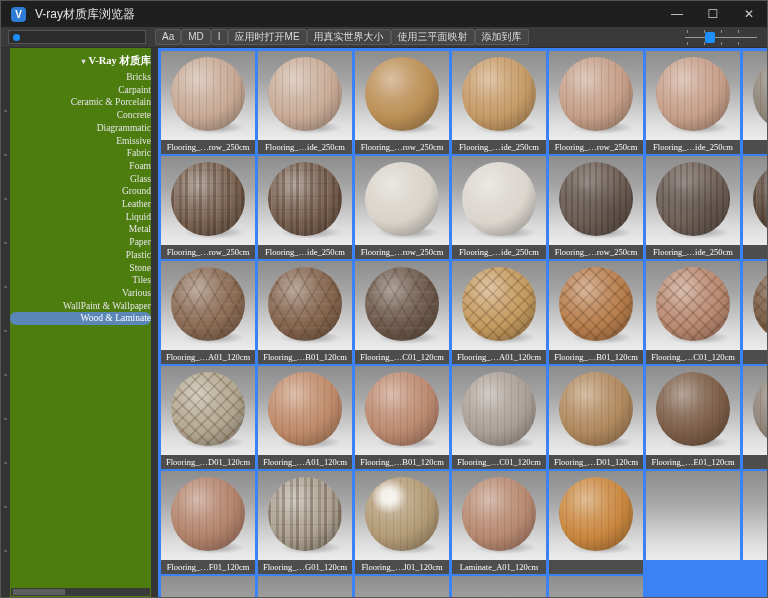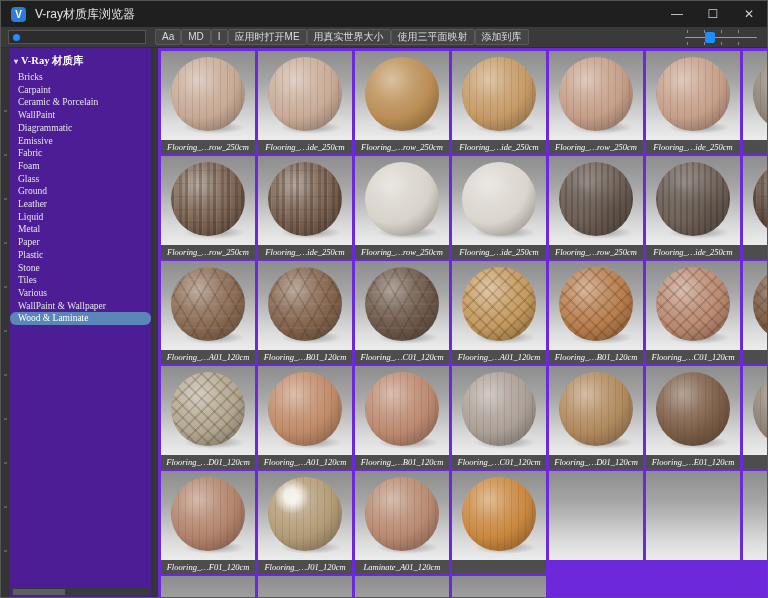--- a/index.html
+++ b/index.html
@@ -36,35 +36,35 @@
   .slider .ticks.top { top:0; } .slider .ticks.bottom { bottom:0; }
   .slider .handle { position:absolute; top:2px; width:10px; height:11px; background:#1d8fff;
       border-radius:2px; }
 
   
   .bodyrow { flex:1; display:flex; overflow:hidden; }
   .left-strip { width:9px; background:#343434; position:relative; }
   .left-strip::before { content:""; position:absolute; left:3px; top:20px; bottom:20px; width:3px;
       background:repeating-linear-gradient(180deg,transparent 0 42px,#606060 42px 44px); }
 
-  .sidebar { width:141px; background:#4c1d95; position:relative;
-             font-family:"Liberation Serif", serif; overflow:hidden; }
+  .sidebar { width:141px; background:#4d7c0f; position:relative;
+             font-family:"Liberation Serif", serif; overflow:hidden;text-align:right; }
   .root-item { color:#ffffff; font-weight:bold; font-size:10.5px; padding:6px 0 3px 4px;
                white-space:nowrap; }
   .root-item .tri { font-size:8px; margin-right:3px; color:#ddd; }
   .side-item { color:#e6e6e6; font-size:9.5px; line-height:12.7px; padding-left:8px;
                white-space:nowrap; cursor:default; }
   .side-item.selected { background:#5b87b8; color:#ffffff; }
   .hscroll { position:absolute; left:1px; right:1px; bottom:1px; height:8px; background:#3a3a3a; }
   .hscroll .hthumb { position:absolute; left:2px; top:1px; width:52px; height:6px; background:#5e5e5e; }
 
   .splitter { width:7px; background:#353535; }
 
   
-  .content { flex:1; background:#6d28d9; overflow:hidden; position:relative;font-style:italic; }
+  .content { flex:1; background:#3b82f6; overflow:hidden; position:relative; }
   .grid { display:grid; grid-template-columns:repeat(7,94px); grid-auto-rows:103px;
           gap:2px 3px; padding:3px 0 0 3px; }
   .tile { width:94px; height:103px; display:flex; flex-direction:column; }
   .timg { height:89px; position:relative; overflow:hidden;
           background:linear-gradient(#8d8d8d 0%,#a6a6a6 35%,#dcdcdc 80%,#ececec 100%); }
   .shadow { position:absolute; left:22px; top:70px; width:62px; height:13px;
             background:radial-gradient(ellipse at center, rgba(0,0,0,.30) 0%, rgba(0,0,0,0) 70%); }
   .sphere { position:absolute; left:10px; top:6px; width:74px; height:74px; border-radius:50%;
             overflow:hidden; }
   .pat { position:absolute; inset:0; border-radius:50%; }
@@ -126,21 +126,21 @@
     <div class="left-strip"></div>
 
     <div class="sidebar">
       <div class="root-item">
         <span class="tri">▾</span><b>V-Ray 材质库</b>
       </div>
       <div id="sidebar-items">
           <div class="side-item">Bricks</div>
           <div class="side-item">Carpaint</div>
           <div class="side-item">Ceramic &amp; Porcelain</div>
-          <div class="side-item">WallPaint</div>
+          <div class="side-item">Concrete</div>
           <div class="side-item">Diagrammatic</div>
           <div class="side-item">Emissive</div>
           <div class="side-item">Fabric</div>
           <div class="side-item">Foam</div>
           <div class="side-item">Glass</div>
           <div class="side-item">Ground</div>
           <div class="side-item">Leather</div>
           <div class="side-item">Liquid</div>
           <div class="side-item">Metal</div>
           <div class="side-item">Paper</div>
@@ -411,20 +411,29 @@
               <div class="shadow"></div>
               <div class="sphere" style="background: radial-gradient(circle at 36% 30%, rgb(213, 187, 174) 0%, rgb(190, 150, 130) 30%, rgb(178, 131, 108) 55%, rgb(134, 98, 81) 82%, rgb(98, 72, 59) 100%);">
                 <div class="pat pat-planks"></div>
               </div>
             </div>
             <div class="tlabel">Flooring_…F01_120cm</div>
           </div>
           <div class="tile">
             <div class="timg">
               <div class="shadow"></div>
+              <div class="sphere" style="background: radial-gradient(circle at 36% 30%, rgb(210, 204, 195) 0%, rgb(185, 176, 162) 30%, rgb(173, 162, 146) 55%, rgb(130, 122, 110) 82%, rgb(95, 89, 80) 100%);">
+                <div class="pat pat-mixed"></div>
+              </div>
+            </div>
+            <div class="tlabel">Flooring_…G01_120cm</div>
+          </div>
+          <div class="tile">
+            <div class="timg">
+              <div class="shadow"></div>
               <div class="sphere" style="background: radial-gradient(circle at 36% 30%, rgb(213, 200, 180) 0%, rgb(190, 170, 139) 30%, rgb(178, 155, 118) 55%, rgb(134, 116, 89) 82%, rgb(98, 85, 65) 100%);">
                 <div class="pat pat-gloss"></div>
               </div>
             </div>
             <div class="tlabel">Flooring_…J01_120cm</div>
           </div>
           <div class="tile">
             <div class="timg">
               <div class="shadow"></div>
               <div class="sphere" style="background: radial-gradient(circle at 36% 30%, rgb(215, 190, 177) 0%, rgb(194, 155, 134) 30%, rgb(183, 137, 113) 55%, rgb(137, 103, 85) 82%, rgb(101, 75, 62) 100%);">

